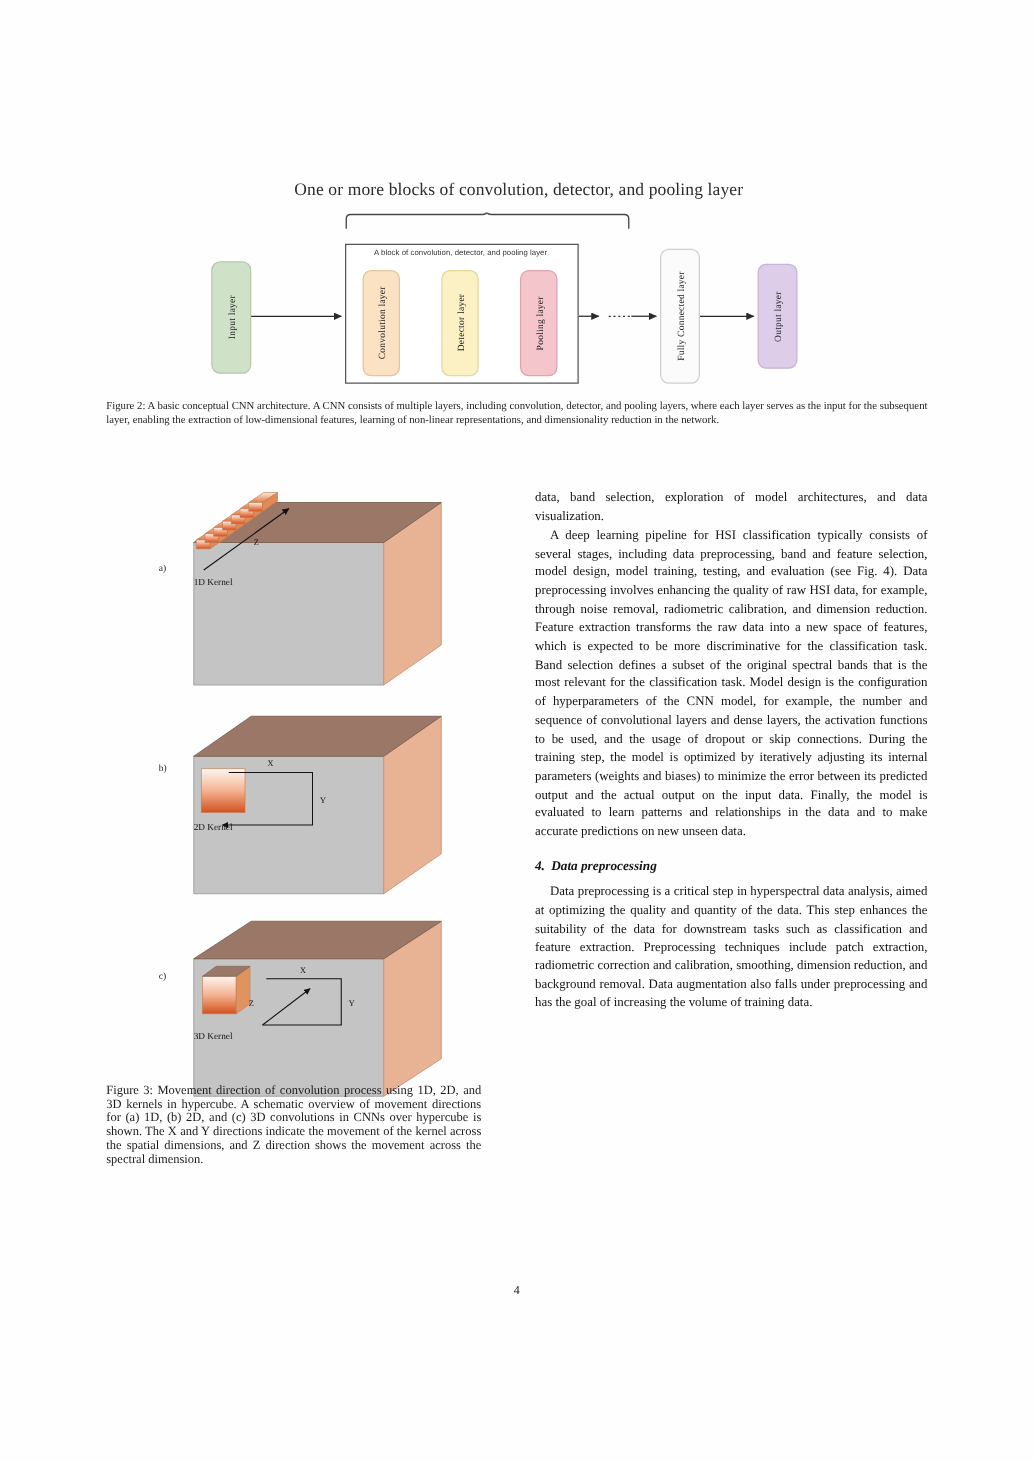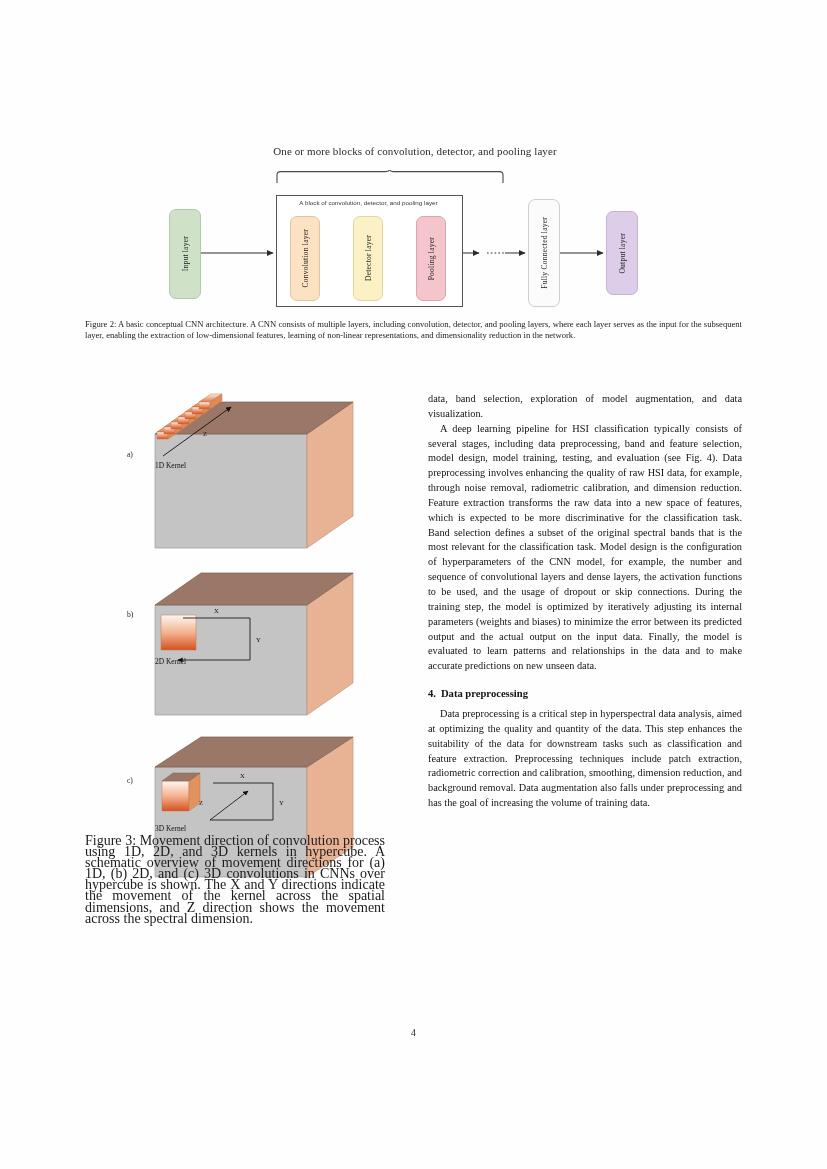--- a/index.html
+++ b/index.html
@@ -30,21 +30,21 @@
     top: 145px;
     width: 660px;
     height: 180px;
   }
   .fig2-title {
     position: absolute;
     left: 0;
     top: 0;
     width: 660px;
     text-align: center;
-    font-size: 11px;
+    font-size: 14px;
     letter-spacing: .1px;
     color: #2b2b2b;
     font-family: "Liberation Serif", serif;
   }
   .brace {
     position: absolute;
     left: 190px;
     top: 25px;
     width: 230px;
     height: 14px;
@@ -140,40 +140,41 @@
   .col-right p { margin: 0; }
   .col-right p.indent { text-indent: 12px; }
   .sec-head {
     margin: 0;
     padding-top: 13px;
     padding-bottom: 7px;
     font-size: 10.6px;
     font-weight: bold;
     line-height: 13px;
     text-align: left;
+    font-style: italic;
   }
   .sec-head .num { margin-right: 5px; }
 
   
   .cube-holder { position: relative; width: 300px; }
   .cube-svg { display: block; }
   .panel-letter {
     position: absolute;
     font-size: 7.6px;
     color: #1b1b1b;
     font-family: "Liberation Serif", serif;
   }
 
   
   .fig3-cap {
     position: absolute;
     left: 85px;
-    top: 835px;
+    top: 867px;
     width: 300px;
-    font-size: 14px;
+    font-size: 10px;
     line-height: 11.1px;
     text-align: justify;
     color: #1b1b1b;
   }
 
   
   .pageno {
     position: absolute;
     left: 0;
     top: 1027px;
@@ -362,21 +363,21 @@
         <text x="114" y="72" font-family="Liberation Serif, serif" font-size="6.6" fill="#111">Z</text>
 
         <text x="70" y="98" font-family="Liberation Serif, serif" font-size="7.4" fill="#111">3D Kernel</text>
       </svg>
     </div>
   </div>
 
   <div class="fig3-cap">Figure 3: Movement direction of convolution process using 1D, 2D, and 3D kernels in hypercube. A schematic overview of movement directions for (a) 1D, (b) 2D, and (c) 3D convolutions in CNNs over hypercube is shown. The X and Y directions indicate the movement of the kernel across the spatial dimensions, and Z direction shows the movement across the spectral dimension.</div>
 
   <div class="col-right">
-    <p>data, band selection, exploration of model augmentation, and data visualization.</p>
+    <p>data, band selection, exploration of model architectures, and data visualization.</p>
     <p class="indent">A deep learning pipeline for HSI classification typically consists of several stages, including data preprocessing, band and feature selection, model design, model training, testing, and evaluation (see Fig. 4). Data preprocessing involves enhancing the quality of raw HSI data, for example, through noise removal, radiometric calibration, and dimension reduction. Feature extraction transforms the raw data into a new space of features, which is expected to be more discriminative for the classification task. Band selection defines a subset of the original spectral bands that is the most relevant for the classification task. Model design is the configuration of hyperparameters of the CNN model, for example, the number and sequence of convolutional layers and dense layers, the activation functions to be used, and the usage of dropout or skip connections. During the training step, the model is optimized by iteratively adjusting its internal parameters (weights and biases) to minimize the error between its predicted output and the actual output on the input data. Finally, the model is evaluated to learn patterns and relationships in the data and to make accurate predictions on new unseen data.</p>
 
     <h2 class="sec-head">
       <span class="num">4.</span><span>Data preprocessing</span>
     </h2>
 
     <p class="indent">Data preprocessing is a critical step in hyperspectral data analysis, aimed at optimizing the quality and quantity of the data. This step enhances the suitability of the data for downstream tasks such as classification and feature extraction. Preprocessing techniques include patch extraction, radiometric correction and calibration, smoothing, dimension reduction, and background removal. Data augmentation also falls under preprocessing and has the goal of increasing the volume of training data.</p>
   </div>
 
   <div class="pageno">4</div>

